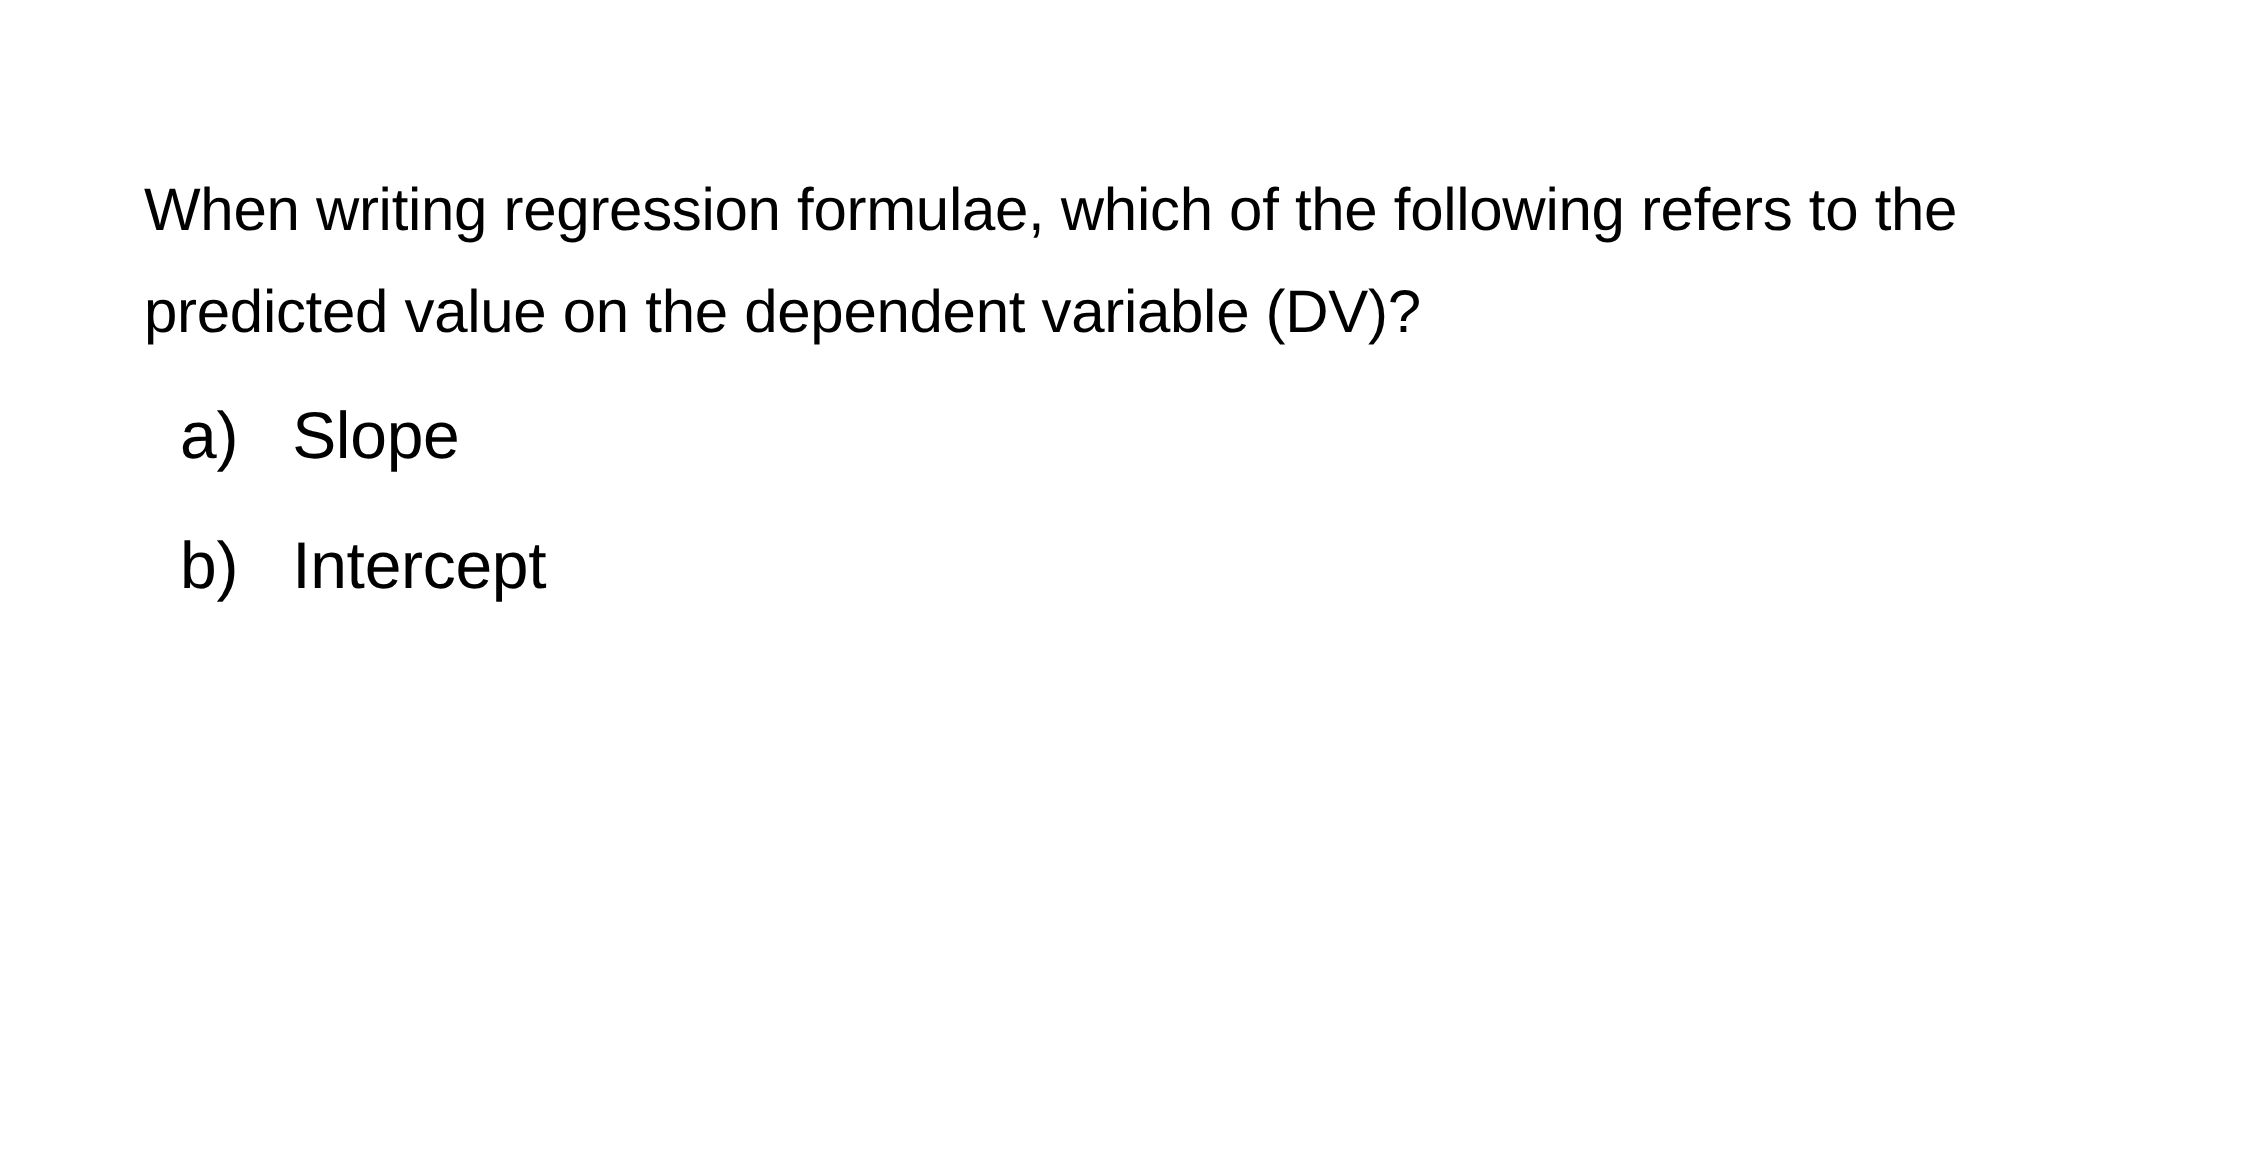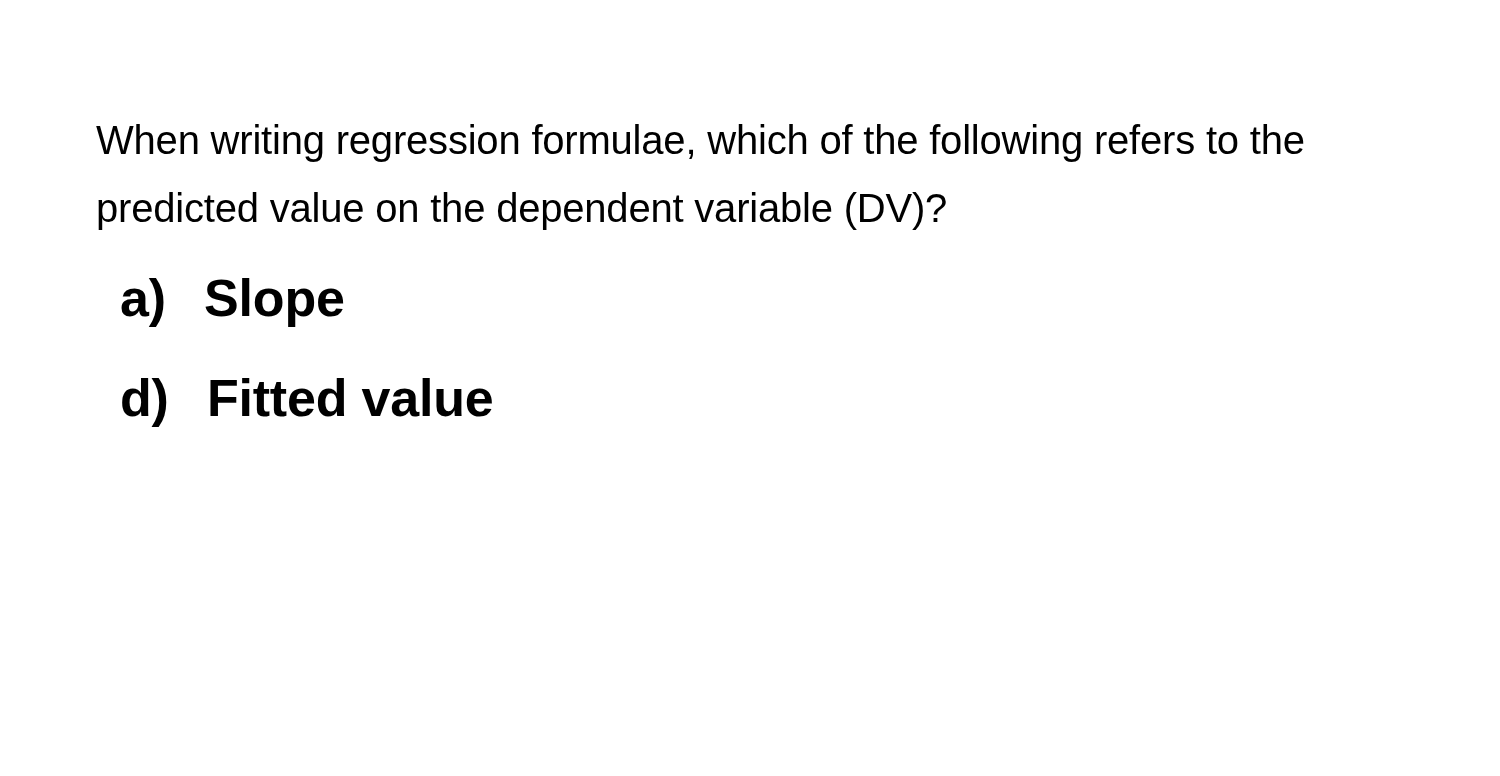--- a/index.html
+++ b/index.html
@@ -18,33 +18,33 @@
     .question-text {
       font-size: 40px;
       line-height: 1.7;
       font-weight: 400;
       letter-spacing: -0.2px;
     }
     .options {
       margin-top: 4px;
     }
     .option {
-      font-size: 52px;
+      font-size: 44px;
       line-height: 1.7;
-      font-weight: 700;
+      font-weight: 400;
       letter-spacing: -0.2px;
     }
   </style>
 </head>
 <body>
 
 <div class="question-text">When writing regression formulae, which of the following refers to the predicted value on the dependent variable (DV)?</div>
 
 <div class="options">
   <div class="option">
     <span>a)</span>
     <span>Slope</span>
   </div>
   <div class="option">
-    <span>d)</span>
-    <span>Fitted value</span>
+    <span>b)</span>
+    <span>Intercept</span>
   </div>
 </div>
 
 </body></html>

